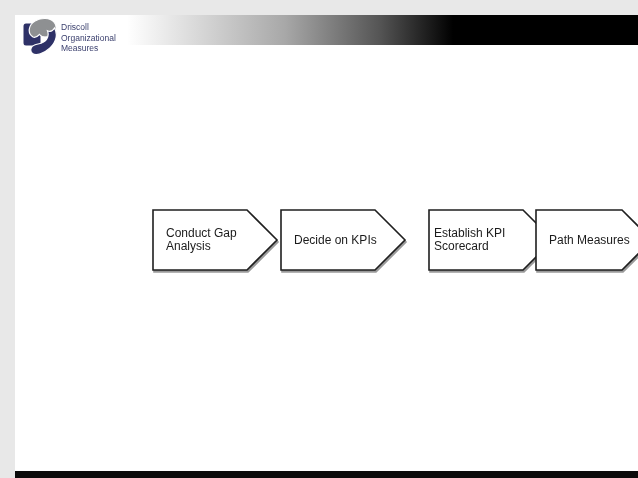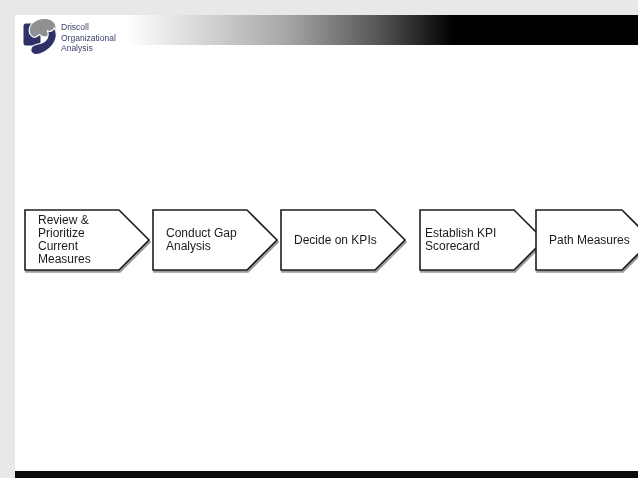--- a/index.html
+++ b/index.html
@@ -27,21 +27,21 @@
   .title{
     position:absolute;left:0;top:36px;width:100%;
     text-align:center;font-size:30px;line-height:1.15;color:#161616;
     letter-spacing:0;
   }
 
   
   .flow{position:absolute;left:0;top:194px;width:638px;height:66px;}
   .step{position:absolute;top:0;}
   .step-1{left:9px;}  .step-2{left:137px;} .step-3{left:265px;}
-  .step-4{left:396px;padding-left:8px;}.step-5{left:520px;}
+  .step-4{left:405px;padding-left:8px;}.step-5{left:520px;}
   .step svg{display:block;filter:drop-shadow(1px 2px 0px #9a9a9a);}
   .step-label{
     position:absolute;left:14px;top:1px;height:60px;width:88px;
     display:flex;align-items:center;
     font-size:12px;line-height:13px;color:#1b1b1b;
   }
   .step-1 .step-label{width:66px;}
 
   
   .footer{position:absolute;left:0;top:456px;width:638px;height:22px;background:#0b0b0b;}
@@ -66,33 +66,27 @@
       <path d="M10,20 C4,16 5.5,8 12,4 C18,0.5 27,0.5 31,5
                C35,10 33,17 27,19 C23,20.5 18.5,20 16.5,17.5
                C14.5,19.5 12,20.8 10,20 Z" fill="#8e9092" stroke="#ffffff" stroke-width="1.2"></path>
       <path d="M31.5,11 C35,17 33.5,25 27,31 C21,36.5 13,39.5 9.5,36.5
                C6.5,33.8 7.5,29.5 11.5,28 C16,26.5 21,26.5 23.5,22.5
                C25.5,19.5 25.5,16.5 24.5,13.8 C27.5,15.2 29.8,14 31.5,11 Z" fill="#2e3167" stroke="#ffffff" stroke-width="1.2"></path>
     </svg>
     <div class="logo-text">
       <div>Driscoll</div>
       <div>Organizational</div>
-      <div>Analysis</div>
+      <div>Measures</div>
     </div>
   </div>
 
 
   <div class="flow">
 
-    <div class="step step-1">
-      <svg width="128" height="66" xmlns="http://www.w3.org/2000/svg">
-        <polygon points="1,1 95,1 125,31 95,61 1,61" fill="#ffffff" stroke="#1f1f1f" stroke-width="1.6"></polygon>
-      </svg>
-      <div class="step-label">Review &amp; Prioritize Current Measures</div>
-    </div>
 
     <div class="step step-2">
       <svg width="128" height="66" xmlns="http://www.w3.org/2000/svg">
         <polygon points="1,1 95,1 125,31 95,61 1,61" fill="#ffffff" stroke="#1f1f1f" stroke-width="1.6"></polygon>
       </svg>
       <div class="step-label">Conduct Gap Analysis</div>
     </div>
 
     <div class="step step-3">
       <svg width="128" height="66" xmlns="http://www.w3.org/2000/svg">

